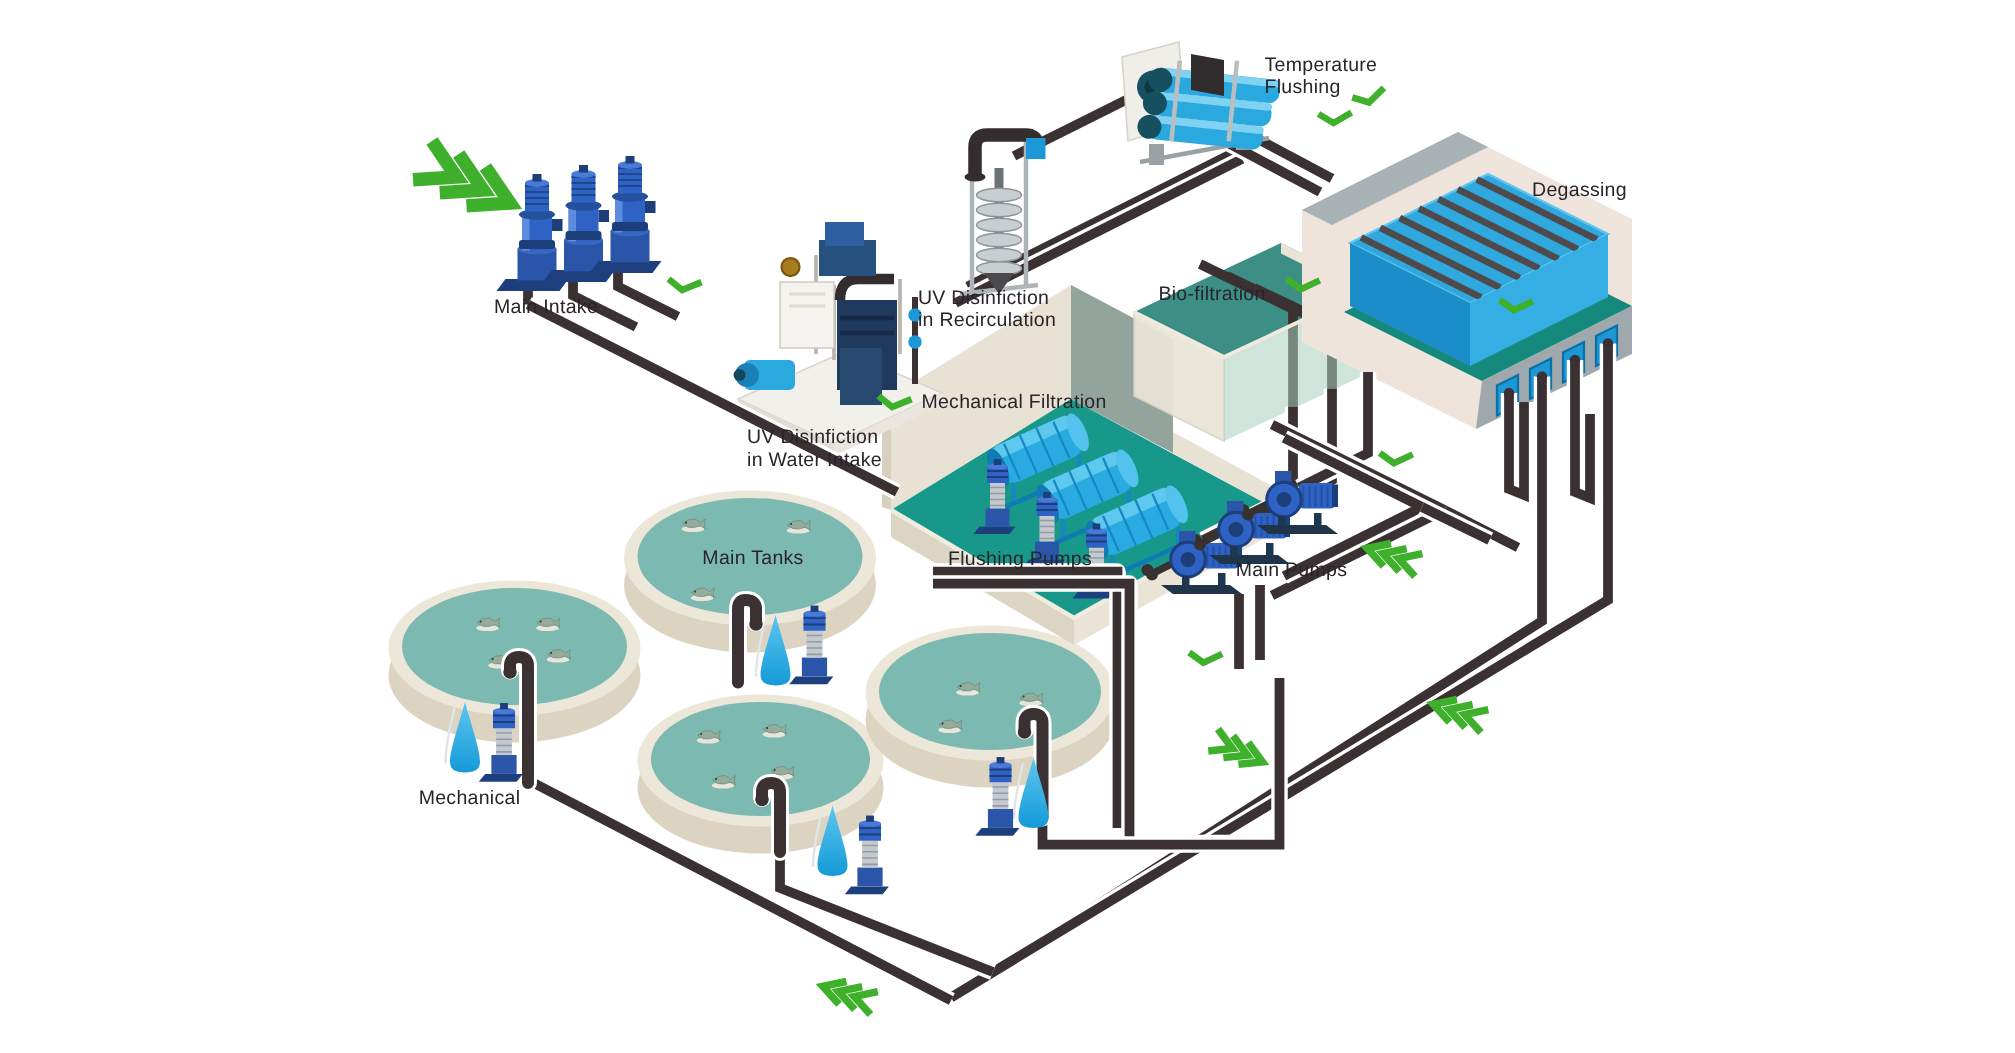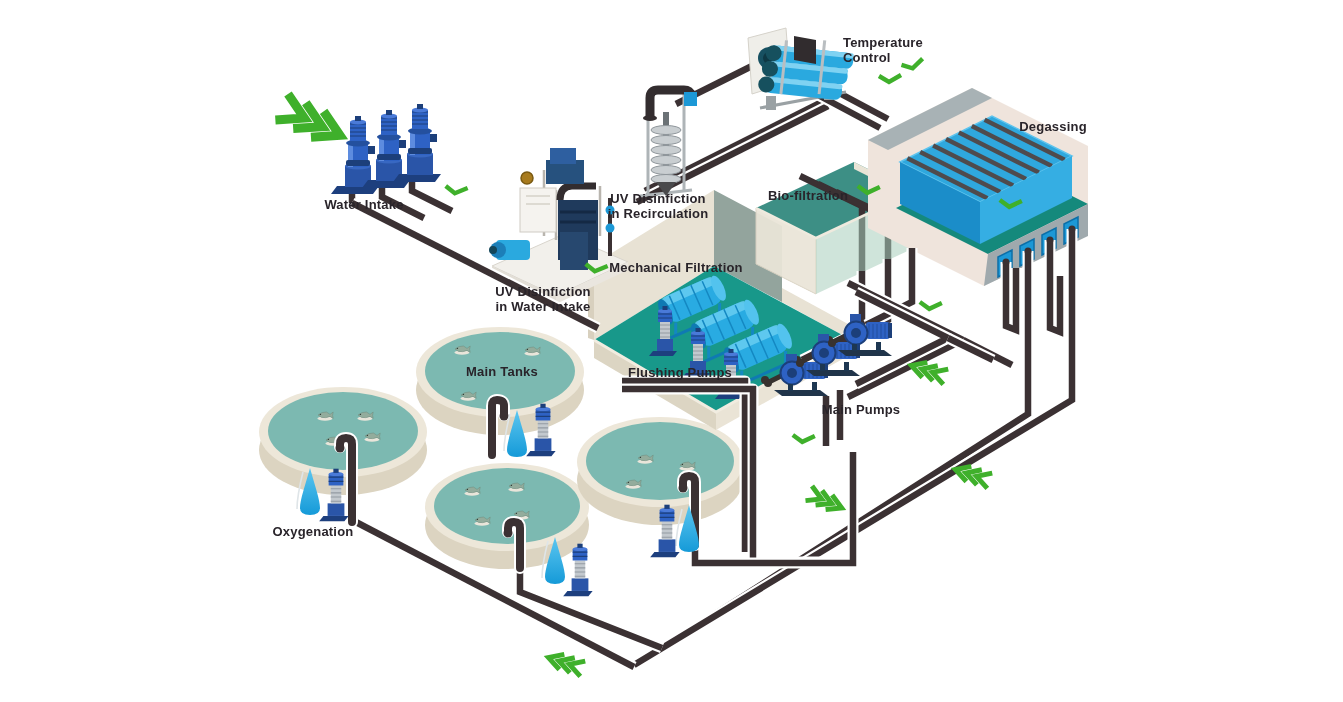--- a/index.html
+++ b/index.html
@@ -1,21 +1,21 @@
 <!DOCTYPE html>
 <html><head>
 <meta charset="utf-8">
 <style>
   html,body{margin:0;padding:0;background:#fff;}
   #stage{position:relative;width:1343px;height:702px;background:#ffffff;overflow:hidden;
          font-family:"Liberation Sans", sans-serif;}
   #art{position:absolute;left:0;top:0;}
-  .lbl{position:absolute;font-weight:bold;font-size:13px;line-height:14.5px;color:#29242a;
+  .lbl{position:absolute;font-weight:normal;font-size:13px;line-height:14.5px;color:#29242a;
        white-space:nowrap;letter-spacing:.2px;}
-  .lbl.ctr{transform:translate(-50%,-50%);text-align:center;}
+  .lbl.ctr{transform:translate(-50%,-50%);}
   .pc{stroke:#ffffff;stroke-width:11;fill:none;stroke-linejoin:round;stroke-linecap:butt;}
   .pp{stroke:#3b3133;stroke-width:6.5;fill:none;stroke-linejoin:miter;stroke-linecap:butt;}
   .pe{stroke:#3b3133;stroke-width:8;fill:none;stroke-linecap:round;stroke-linejoin:round;}
   .pec{stroke:#ffffff;stroke-width:12;fill:none;stroke-linecap:round;stroke-linejoin:round;}
   .chev{stroke:#3fb02b;fill:none;stroke-width:5;stroke-linejoin:miter;stroke-linecap:butt;}
   .chev1{stroke:#3fb02b;fill:none;stroke-width:4.4;stroke-linecap:butt;}
 </style>
 </head>
 <body>
 
@@ -360,43 +360,43 @@
     <use href="#chev1" transform="translate(586,262) rotate(8)"></use>
     <use href="#chev1" transform="translate(879,74)"></use>
     <use href="#chev1" transform="translate(901,63) rotate(-14)"></use>
     <use href="#chev1" transform="translate(1000,198) rotate(5)"></use>
     <use href="#chev1" transform="translate(858,184) rotate(5)"></use>
     <use href="#chev1" transform="translate(920,300) rotate(5)"></use>
     <use href="#chev1" transform="translate(793,433) rotate(5)"></use>
   </g>
 </svg>
 
-  <div class="lbl ctr" style="left:364px;top:205px">Water Intake</div>
+  <div class="lbl ctr" style="left:364px;top:205px">Main Intake</div>
 
   <div class="lbl ctr" style="left:543px;top:299px">
     <div>UV Disinfiction</div>
     <div>in Water Intake</div>
   </div>
 
   <div class="lbl ctr" style="left:658px;top:206px">
     <div>UV Disinfiction</div>
     <div>in Recirculation</div>
   </div>
 
   <div class="lbl" style="left:843px;top:36px">
     <div>Temperature</div>
-    <div>Control</div>
+    <div>Flushing</div>
   </div>
 
   <div class="lbl ctr" style="left:1053px;top:127px">Degassing</div>
 
   <div class="lbl ctr" style="left:808px;top:196px">Bio-filtration</div>
 
   <div class="lbl ctr" style="left:676px;top:268px">Mechanical Filtration</div>
 
   <div class="lbl ctr" style="left:680px;top:373px">Flushing Pumps</div>
 
-  <div class="lbl ctr" style="left:861px;top:410px">Main Pumps</div>
+  <div class="lbl ctr" style="left:861px;top:380px">Main Pumps</div>
 
   <div class="lbl ctr" style="left:502px;top:372px">Main Tanks</div>
 
-  <div class="lbl ctr" style="left:313px;top:532px">Oxygenation</div>
+  <div class="lbl ctr" style="left:313px;top:532px">Mechanical</div>
 </div>
 
 </body></html>

